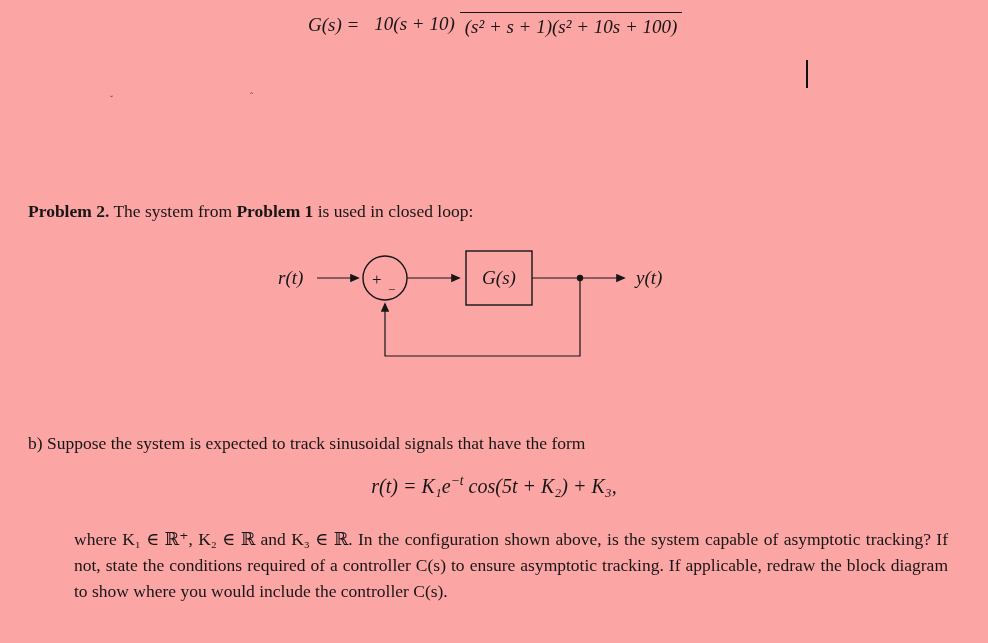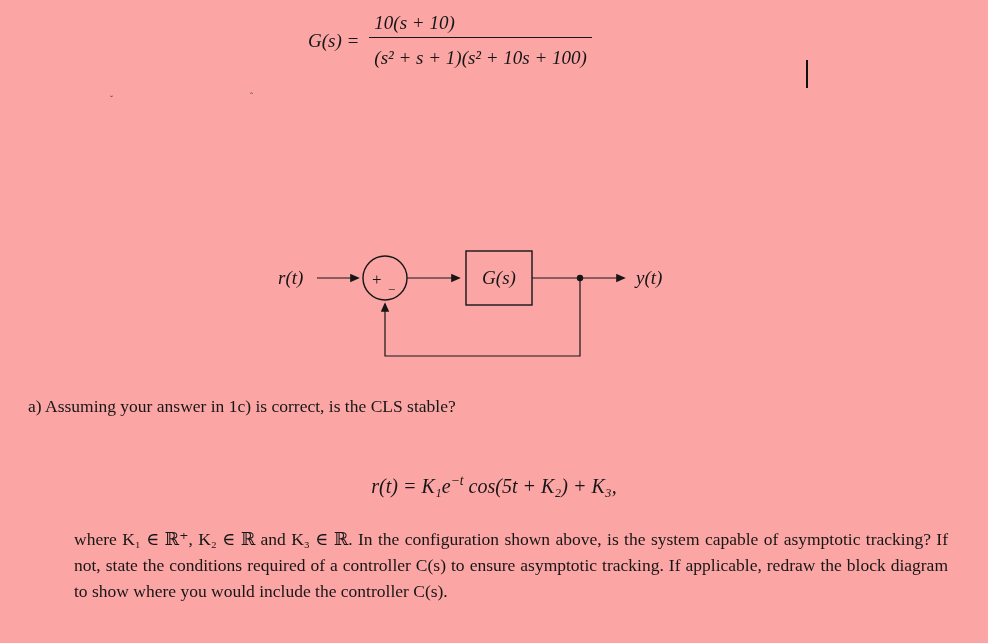--- a/index.html
+++ b/index.html
@@ -7,23 +7,23 @@
     position:relative;width:988px;height:643px;background:#fca5a5;
     color:#161616;font-family:"Liberation Serif","DejaVu Serif",serif;
     font-size:17.5px;overflow:hidden;
   }
   .abs{position:absolute;white-space:nowrap;}
   .math{font-style:italic;}
   .bold{font-weight:bold;}
 
   
   .eq-g{left:308px;top:12px;display:flex;align-items:center;gap:10px;font-size:19px;}
-  .frac{display:inline-flex;flex-direction:column;align-items:flex-start;}
+  .frac{display:inline-flex;flex-direction:row;align-items:flex-end;}
   .frac .num{padding:0 5px 3px 5px;}
-  .frac .den{border-top:1.2px solid #161616;padding:9px 5px 0 5px;}
+  .frac .den{border-top:1.2px solid #161616;padding:3px 5px 0 5px;}
 
   
   .caret{left:806px;top:60px;width:0;height:28px;border-left:2px solid #101010;}
 
   .mark{font-size:9px;color:#444;}
 
   .line-c{left:28px;top:133px;}
   .line-p2{left:28px;top:201px;}
   .line-a{left:28px;top:396px;}
   .line-b{left:28px;top:433px;}
@@ -57,20 +57,23 @@
       <span class="den math">(s² + s + 1)(s² + 10s + 100)</span>
     </span>
   </div>
 
   <div class="abs caret"></div>
 
   <span class="abs mark" style="left:110px;top:94px;">ˇ</span>
   <span class="abs mark" style="left:250px;top:91px;">ˆ</span>
 
 
+  <div class="abs line-p2">
+    <span class="bold">Problem 2.</span><span> The system from </span><span class="bold">Problem 1</span><span> is used in closed loop:</span>
+  </div>
 
   <svg class="diagram" width="430" height="130" viewBox="0 0 430 130">
     <defs>
       <marker id="arw" markerWidth="9" markerHeight="8" refX="6.5" refY="3.5" orient="auto">
         <path d="M0,0 L8,3.5 L0,7 z" fill="#161616"></path>
       </marker>
     </defs>
 
     <text x="8" y="41" class="var">r(t)</text>
 
@@ -86,22 +89,22 @@
     <text x="229" y="41" class="var" text-anchor="middle">G(s)</text>
 
     <line class="wire" x1="262" y1="35" x2="354" y2="35" marker-end="url(#arw)"></line>
     <circle cx="310" cy="35" r="3.2" fill="#161616"></circle>
 
     <text x="366" y="41" class="var">y(t)</text>
 
     <polyline class="wire" points="310,35 310,113 115,113 115,61" marker-end="url(#arw)"></polyline>
   </svg>
 
-  <div class="abs line-a">a) Assuming your answer in 1c) is correct, is the CLS stable?</div>
 
+  <div class="abs line-b">b) Suppose the system is expected to track sinusoidal signals that have the form</div>
 
   <div class="abs eq-r">
     <span class="math">r(t) = K₁e</span><sup class="math">−t</sup><span class="math"> cos(5t + K₂) + K₃,</span>
   </div>
 
   <div class="closing">where K₁ ∈ ℝ⁺, K₂ ∈ ℝ and K₃ ∈ ℝ. In the configuration shown above, is the system capable of asymptotic tracking? If not, state the conditions required of a controller C(s) to ensure asymptotic tracking. If applicable, redraw the block diagram to show where you would include the controller C(s).</div>
 
 </div>
 
 </body></html>

